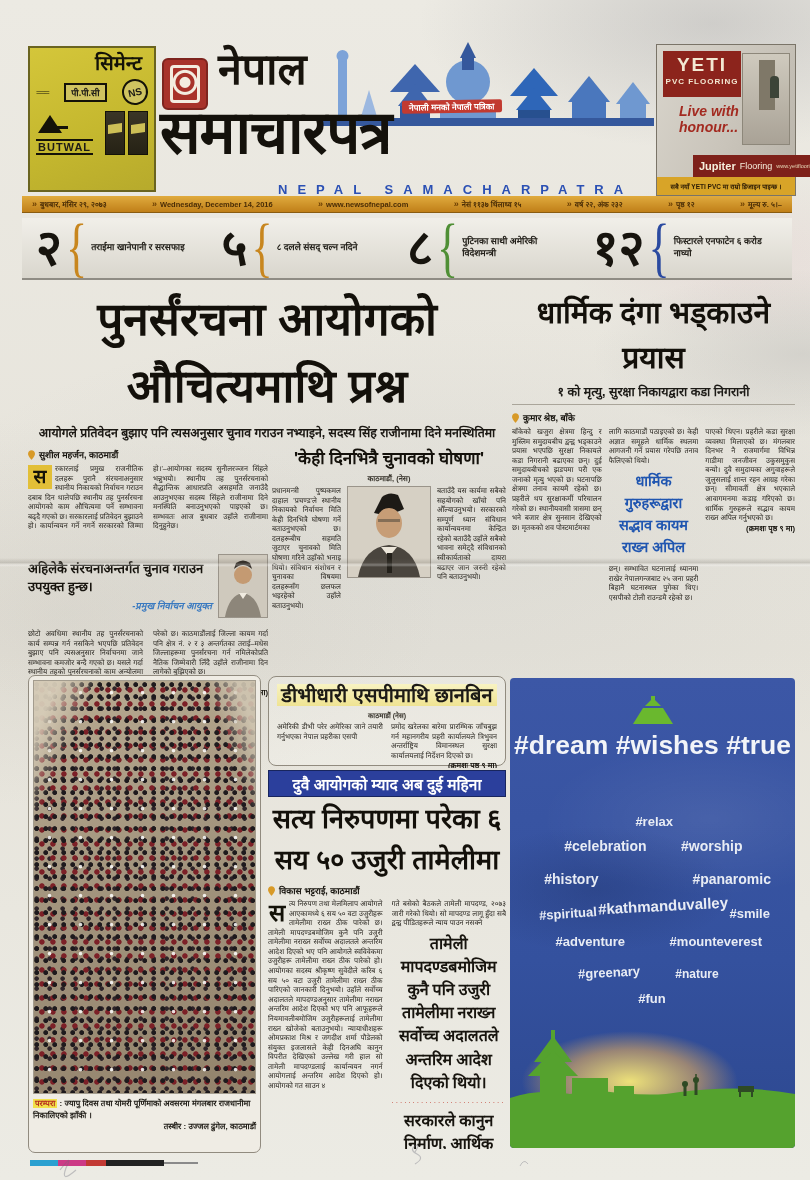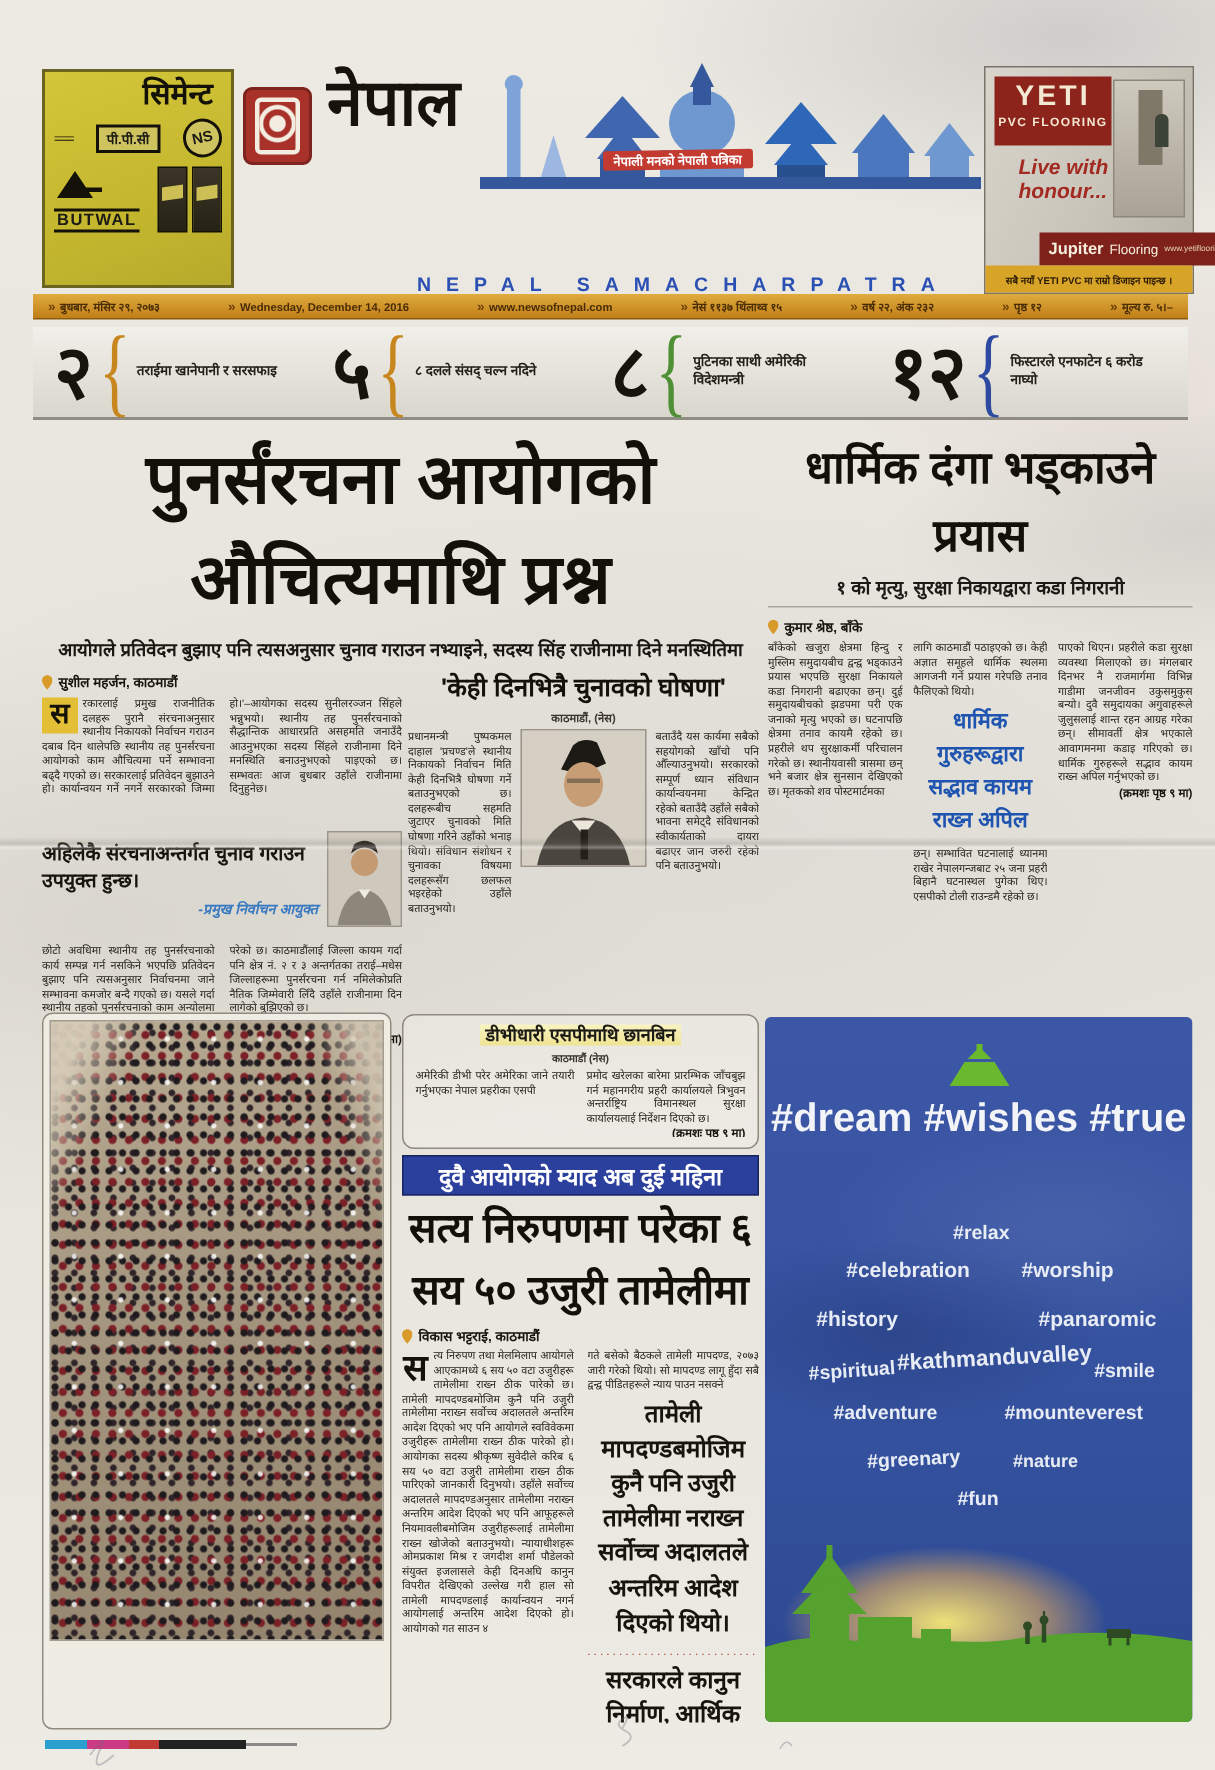--- a/index.html
+++ b/index.html
@@ -109,21 +109,21 @@
       radial-gradient(circle at 20% 76%, #2e2429 0 1.9px, rgba(0,0,0,0) 2.6px),
       linear-gradient(160deg,#b9ab92,#a3957e 45%,#93836c);
     background-size:auto,auto,31px 29px,9px 12px,11px 14px,13px 10px,auto;}
   .photo-cap{font-size:8px;line-height:1.45;margin-top:4px;color:#1f1c16;}
   .cap-label{color:#b62c20;font-weight:bold;background:#f2e14a;padding:0 2px;}
   .cap-text{font-weight:bold;}
   .cap-credit{display:block;text-align:right;font-weight:bold;}
   
   .dvbox{left:268px;top:676px;width:238px;height:90px;border:1px solid #918b7f;border-radius:8px;padding:4px 8px;background:rgba(255,255,250,.25);}
   .dv-title-wrap{text-align:center;}
-  .dv-title{display:inline;font-size:12px;font-weight:bold;background:linear-gradient(#f8f3c2,#efe392);padding:0 4px;line-height:1.4;}
+  .dv-title{display:inline;font-size:20px;font-weight:bold;background:linear-gradient(#f8f3c2,#efe392);padding:0 4px;line-height:1.4;}
   .dv-dateline{font-size:7px;font-weight:bold;text-align:center;color:#3a362e;margin:2px 0;}
   .dv-cols{display:flex;gap:8px;height:46px;overflow:hidden;}
   .dv-col{flex:1;}
   
   .kicker{left:268px;top:770px;width:238px;height:27px;color:#fff;display:flex;align-items:center;justify-content:center;font-size:15.5px;font-weight:bold;border:1px solid #18255e;}
   .comm-hl{left:268px;top:799px;width:238px;font-size:27px;font-weight:bold;text-align:center;line-height:1.5;color:#13100a;}
   .comm-byline{left:268px;top:884px;}
   .comm-cols{left:268px;top:899px;width:238px;height:250px;display:flex;gap:9px;}
   .cm-col{flex:1;overflow:hidden;}
   .cm-quote{font-size:16px;font-weight:bold;text-align:center;line-height:1.45;color:#17140e;margin-top:4px;font-family:Liberation Serif, serif;}
@@ -193,20 +193,21 @@
       <polygon points="190,54 238,54 214,26" fill="#2e66b8"></polygon>
         <polygon points="196,68 232,68 214,46" fill="#2e66b8"></polygon>
         <rect x="198" y="68" width="32" height="10" fill="#27508f"></rect>
       <polygon points="248,60 290,60 269,34" fill="#4a77bd"></polygon>
         <rect x="252" y="60" width="34" height="18" fill="#4a77bd"></rect>
       <polygon points="296,62 330,62 313,40" fill="#6f98d0"></polygon>
         <rect x="300" y="62" width="26" height="16" fill="#6f98d0"></rect>
       <rect x="0" y="76" width="334" height="8" fill="#35589c"></rect>
     </svg>
     <div class="mh-tagline">नेपाली मनको नेपाली पत्रिका</div>
+    <div class="mh-title">समाचारपत्र</div>
     <div class="mh-sub">NEPAL SAMACHARPATRA</div>
   </div>
 
   <div class="abs ad-yeti">
     <div class="yt-photo">
         <span class="yt-door"></span>
         <span class="yt-person"></span>
       </div>
     <div class="yt-logo">
       <div class="yt-brand">YETI</div>
@@ -349,20 +350,25 @@
         <div class="body-txt">पाएको थिएन। प्रहरीले कडा सुरक्षा व्यवस्था मिलाएको छ। मंगलबार दिनभर नै राजमार्गमा विभिन्न गाडीमा जनजीवन उकुसमुकुस बन्यो। दुवै समुदायका अगुवाहरूले जुलुसलाई शान्त रहन आग्रह गरेका छन्। सीमावर्ती क्षेत्र भएकाले आवागमनमा कडाइ गरिएको छ। धार्मिक गुरुहरूले सद्भाव कायम राख्न अपिल गर्नुभएको छ।</div>
         <div class="cont">(क्रमशः पृष्ठ ९ मा)</div>
       </div>
     </div>
   </div>
 
   <div class="abs crease"></div>
 
   <div class="abs photoblock">
     <div class="photo-img"></div>
+    <div class="photo-cap">
+      <span class="cap-label">परम्परा</span>
+      <span class="cap-text">: ज्यापु दिवस तथा योमरी पूर्णिमाको अवसरमा मंगलबार राजधानीमा निकालिएको झाँकी ।</span>
+      <span class="cap-credit">तस्बीर : उज्जल ढुंगेल, काठमाडौं</span>
+    </div>
   </div>
 
   <div class="abs dvbox">
     <div class="dv-title-wrap"><span class="dv-title">डीभीधारी एसपीमाथि छानबिन</span></div>
     <div class="dv-dateline">काठमाडौं (नेस)</div>
     <div class="dv-cols">
       <div class="dv-col body-txt">अमेरिकी डीभी परेर अमेरिका जाने तयारी गर्नुभएका नेपाल प्रहरीका एसपी</div>
       <div class="dv-col">
         <div class="body-txt">प्रमोद खरेलका बारेमा प्रारम्भिक जाँचबुझ गर्न महानगरीय प्रहरी कार्यालयले त्रिभुवन अन्तर्राष्ट्रिय विमानस्थल सुरक्षा कार्यालयलाई निर्देशन दिएको छ।</div>
         <div class="cont">(क्रमशः पृष्ठ ९ मा)</div>

